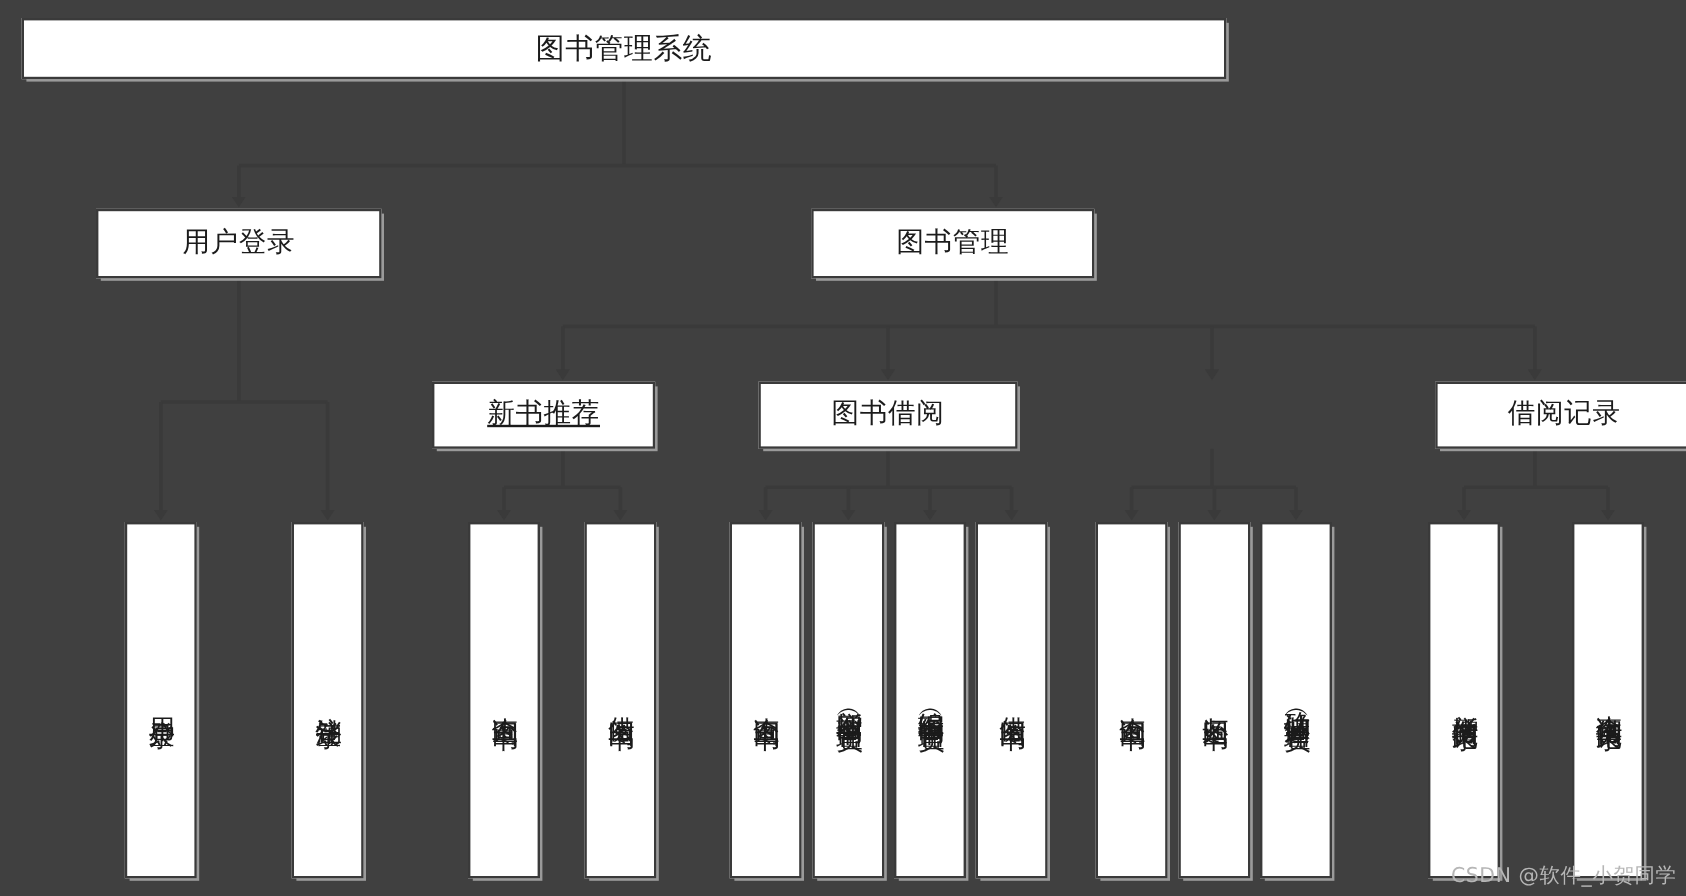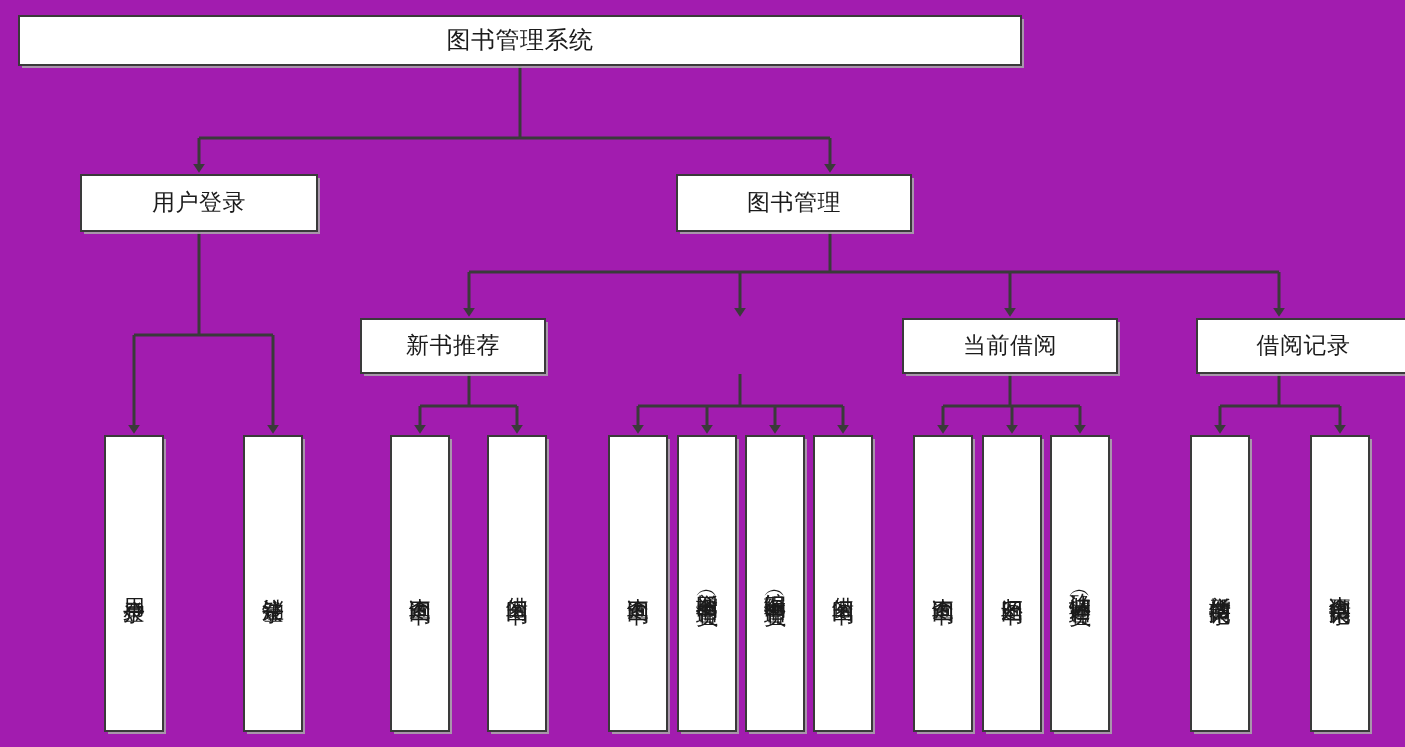--- a/index.html
+++ b/index.html
@@ -7,21 +7,21 @@
     padding: 0;
     background: #ffffff;
   }
   body {
     font-family: "DejaVu Sans", "Liberation Sans", sans-serif;
   }
   #canvas {
     position: relative;
     width: 1405px;
     height: 747px;
-    background: #a21caf;
+    background: #404040;
     overflow: hidden;
   }
   #diagram-svg {
     position: absolute;
     left: 0;
     top: 0;
     width: 1405px;
     height: 747px;
   }
   .node {
@@ -132,25 +132,25 @@
     <span class="label">图书管理系统</span>
   </div>
 
   <div class="node horizontal" style="left:80px; top:174px; width:238px; height:58px;">
     <span class="label">用户登录</span>
   </div>
   <div class="node horizontal" style="left:676px; top:174px; width:236px; height:58px;">
     <span class="label">图书管理</span>
   </div>
 
-  <div class="node horizontal" style="left:360px; top:318px; width:186px; height:56px;">
+  <div class="node horizontal" style="left:360px; top:318px; width:186px; height:56px;text-decoration:underline;">
     <span class="label">新书推荐</span>
   </div>
-  <div class="node horizontal" style="left:902px; top:318px; width:216px; height:56px;">
-    <span class="label">当前借阅</span>
+  <div class="node horizontal" style="left:632px; top:318px; width:216px; height:56px;">
+    <span class="label">图书借阅</span>
   </div>
   <div class="node horizontal" style="left:1172px; top:318px; width:215px; height:56px;margin-left:24px;">
     <span class="label">借阅记录</span>
   </div>
 
   <div class="node vertical" style="left:104px; top:435px; width:60px; height:297px;">
     <span class="label">用户登录</span>
   </div>
   <div class="node vertical" style="left:243px; top:435px; width:60px; height:297px;">
     <span class="label">注销登录</span>
@@ -182,14 +182,15 @@
   <div class="node vertical" style="left:1050px; top:435px; width:60px; height:297px;">
     <span class="label">确认归还（管理员）</span>
   </div>
   <div class="node vertical" style="left:1190px; top:435px; width:60px; height:297px;">
     <span class="label">新增借阅记录</span>
   </div>
   <div class="node vertical" style="left:1310px; top:435px; width:60px; height:297px;">
     <span class="label">查询借阅记录</span>
   </div>
 
+  <div id="watermark">CSDN @软件_小贺同学</div>
 
 </div>
 
 </body></html>

